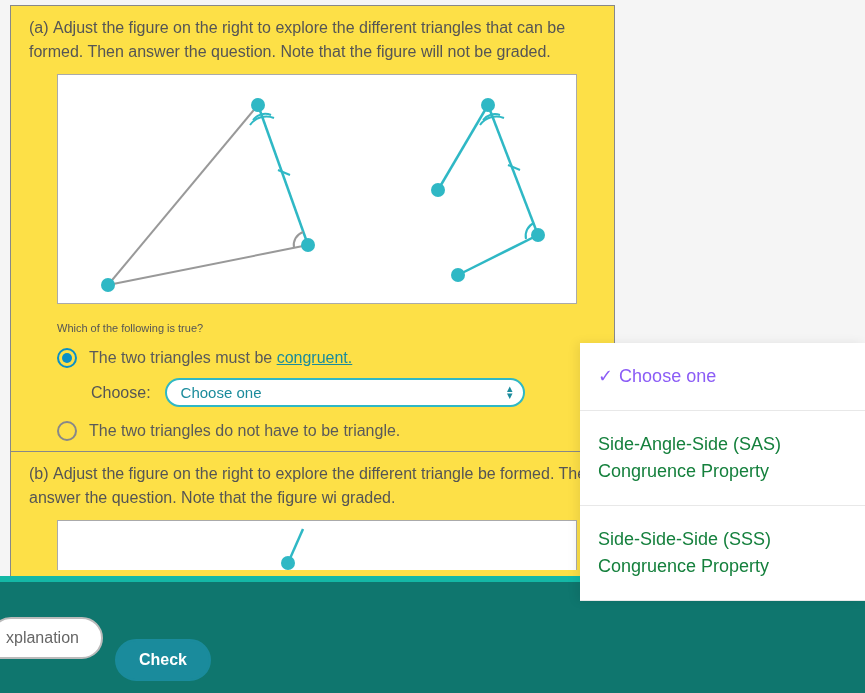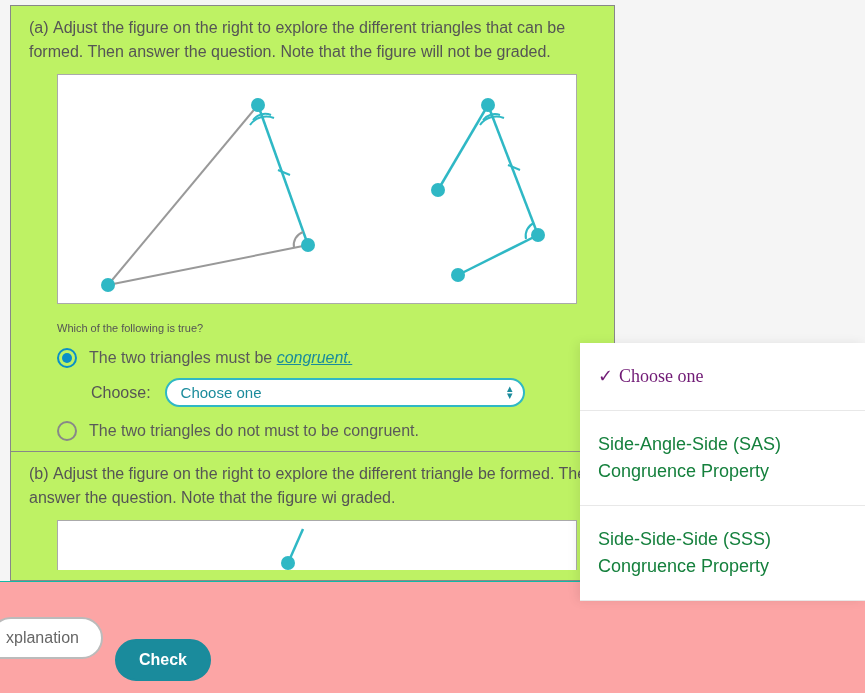--- a/index.html
+++ b/index.html
@@ -10,21 +10,21 @@
     body {
       font-family: -apple-system, BlinkMacSystemFont, "Segoe UI", Arial, sans-serif;
       background: #f5f5f5;
       width: 865px;
       height: 693px;
       overflow: hidden;
       position: relative;
       color: #5a5a5a;
     }
     .main-panel {
-      background: #bef264;
+      background: #fde047;
       border: 1px solid #888;
       width: 605px;
       margin-left: 10px;
       margin-top: 5px;
       padding: 10px 18px 10px 18px;
       position: relative;
     }
     .part-label {
       display: inline;
       font-size: 16px;
@@ -80,21 +80,20 @@
       width: 10px;
       height: 10px;
       background: #0a8fc7;
       border-radius: 50%;
       top: 3px;
       left: 3px;
     }
     .link {
       color: #1a8b9c;
       text-decoration: underline;
-      font-style: italic;
     }
     .reason-row {
       margin-left: 62px;
       display: flex;
       align-items: center;
       margin-bottom: 14px;
     }
     .reason-label {
       font-size: 16px;
       color: #555;
@@ -136,22 +135,22 @@
       position: relative;
       background: #fff;
       border-bottom: none;
       overflow: hidden;
     }
     .bottom-bar {
       position: absolute;
       bottom: 0;
       left: 0;
       right: 0;
-      background: #fca5a5;
-      border-top: 1px solid #14b8a6;
+      background: #0f766e;
+      border-top: 6px solid #14b8a6;
       padding: 12px 0 12px 0;
       display: flex;
       align-items: center;
       gap: 12px;
     }
     .btn {
       border-radius: 22px;
       padding: 10px 22px;
       font-size: 16px;
       font-weight: 500;
@@ -182,22 +181,21 @@
     }
     .menu-item {
       padding: 20px 18px;
       border-bottom: 1px solid #e8e8e8;
       font-size: 18px;
       color: #15803d;
       cursor: pointer;
       line-height: 1.5;
     }
     .menu-item.header {
-      color: #701a75;
-      font-family: Liberation Serif, serif;
+      color: #8b5cf6;
     }
     .checkmark {
       margin-right: 6px;
     }
     svg .node {
       fill: #2fb8c5;
     }
     svg .edge-fixed {
       stroke: #999;
       stroke-width: 2;
@@ -273,21 +271,21 @@
   <div class="reason-row">
     <span class="reason-label">Choose:</span>
     <div class="select-box">
       <span>Choose one</span>
       <span class="stepper-icon">▴<br>▾</span>
     </div>
   </div>
 
   <div class="option-row">
     <div class="radio"></div>
-    <span>The two triangles do not must to be congruent.</span>
+    <span>The two triangles do not have to be triangle.</span>
   </div>
 
   <div class="part-b">
     <div class="instruction-block">
       <span class="part-label">(b)</span>
       <span class="instructions">Adjust the figure on the right to explore the different triangle be formed. Then answer the question. Note that the figure wi graded.</span>
     </div>
     <div class="figure-box-b">
       <svg width="520" height="50">
         <circle class="node" cx="230" cy="42" r="7"></circle>

